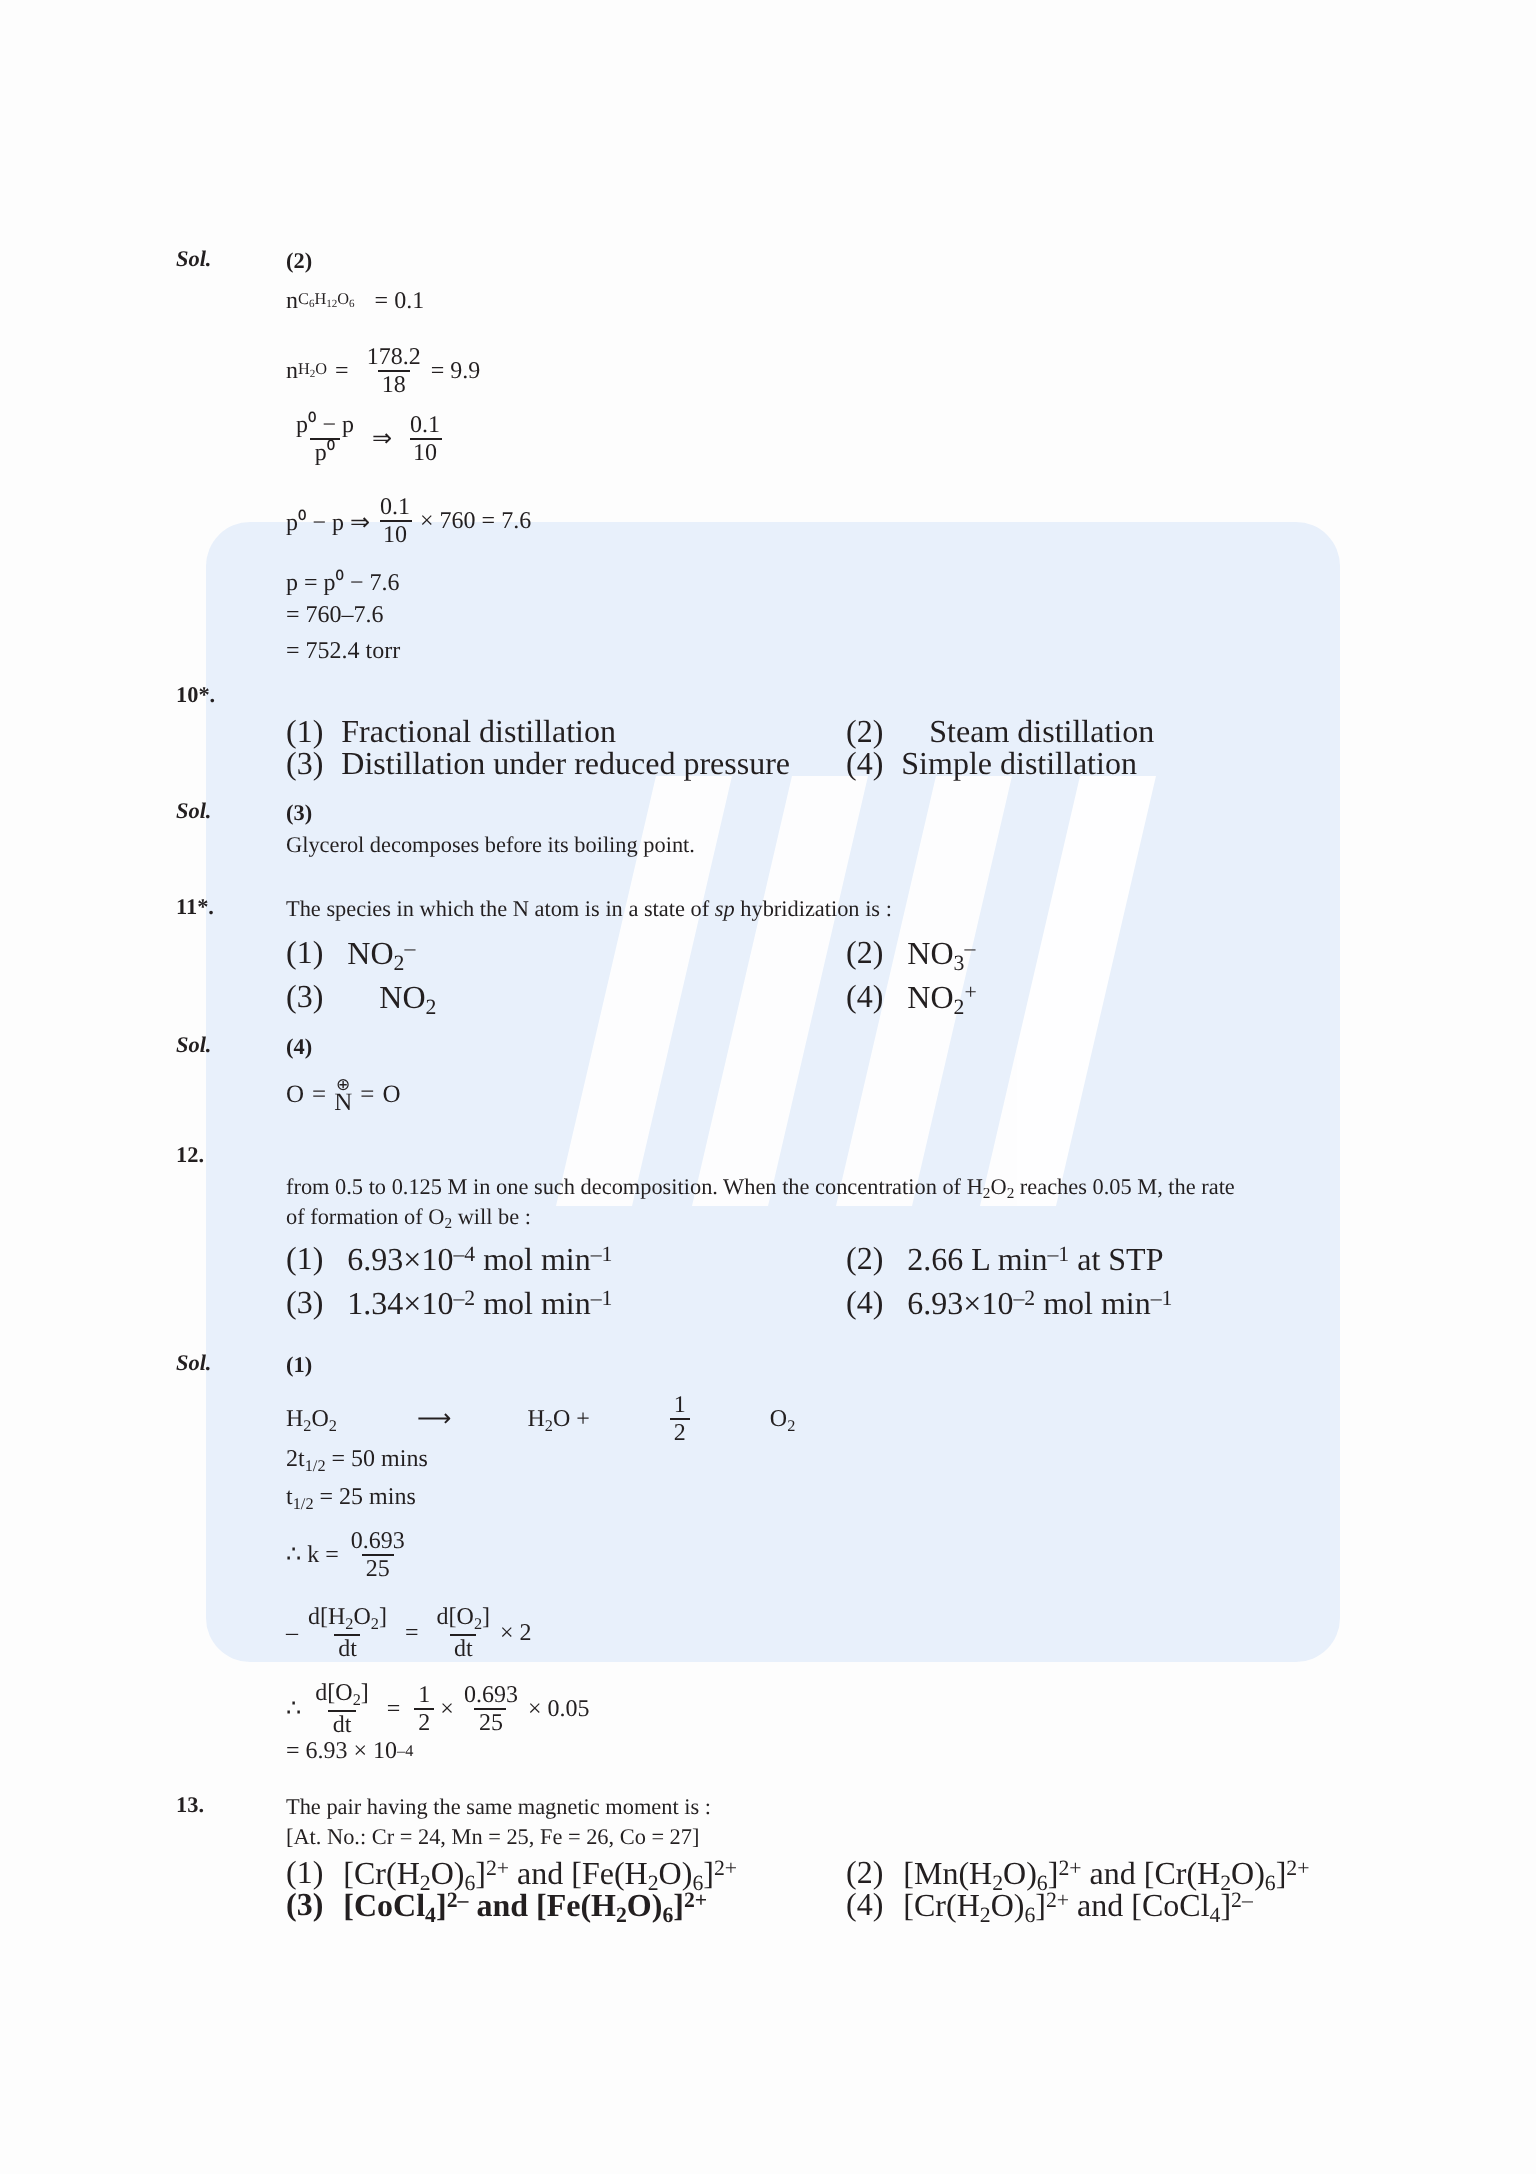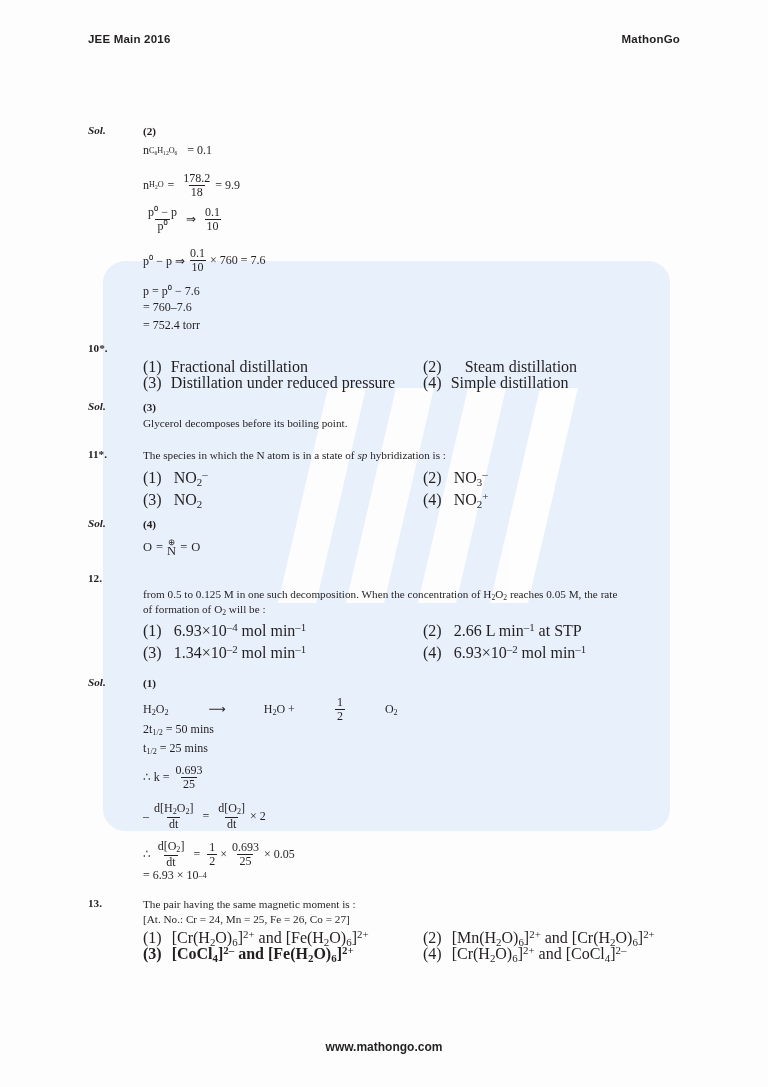--- a/index.html
+++ b/index.html
@@ -167,24 +167,20 @@
     <svg viewBox="0 0 330 215" xmlns="http://www.w3.org/2000/svg">
       <g fill="#ffffff" opacity="0.92">
         <polygon points="10,215 60,0 98,0 48,215"></polygon>
         <polygon points="78,215 128,0 166,0 116,215"></polygon>
         <polygon points="150,215 200,0 238,0 188,215"></polygon>
         <polygon points="222,215 272,0 310,0 260,215"></polygon>
       </g>
     </svg>
   </div>
 
-  <div class="header">
-    <div class="left">JEE Main 2016</div>
-    <div class="right">MathonGo</div>
-  </div>
 
   <div class="content">
 
     <div class="lbl sol" style="left:88px; top:124px;">Sol.</div>
     <div class="row ans" style="left:143px; top:124px;">(2)</div>
 
     <div class="math" style="left:143px; top:143px;">
       <span>n</span>
         <sub>C<sub>6</sub>H<sub>12</sub>O<sub>6</sub></sub>
       <span style="margin-left:10px">= 0.1</span>
@@ -258,21 +254,21 @@
       <div class="opt c1" style="top:0px;">
         <span>(1)</span>
         <span style="margin-left:8px"><span>NO</span><sub>2</sub><sup>–</sup></span>
       </div>
       <div class="opt c2" style="top:0px;">
         <span>(2)</span>
         <span style="margin-left:8px"><span>NO</span><sub>3</sub><sup>–</sup></span>
       </div>
       <div class="opt c1" style="top:22px;">
         <span>(3)</span>
-        <span style="margin-left:8px"><span>NO</span><sub>2</sub><sup></sup></span>
+        <span style="margin-left:24px"><span>NO</span><sub>2</sub><sup></sup></span>
       </div>
       <div class="opt c2" style="top:22px;">
         <span>(4)</span>
         <span style="margin-left:8px"><span>NO</span><sub>2</sub><sup>+</sup></span>
       </div>
     </div>
 
     <div class="lbl sol" style="left:88px; top:517px;">Sol.</div>
     <div class="row ans" style="left:143px; top:517px;">(4)</div>
     <div class="math" style="left:143px; top:538px; font-size:12.5px;">
@@ -396,15 +392,14 @@
         <span style="margin-left:6px">[CoCl<sub>4</sub>]<sup>2–</sup> and [Fe(H<sub>2</sub>O)<sub>6</sub>]<sup>2+</sup></span>
       </div>
       <div class="opt c2" style="top:16px;">
         <span>(4)</span>
         <span style="margin-left:6px">[Cr(H<sub>2</sub>O)<sub>6</sub>]<sup>2+</sup> and [CoCl<sub>4</sub>]<sup>2–</sup></span>
       </div>
     </div>
 
   </div>
 
-  <div class="footer">www.mathongo.com</div>
 
 </div>
 
 </body></html>

